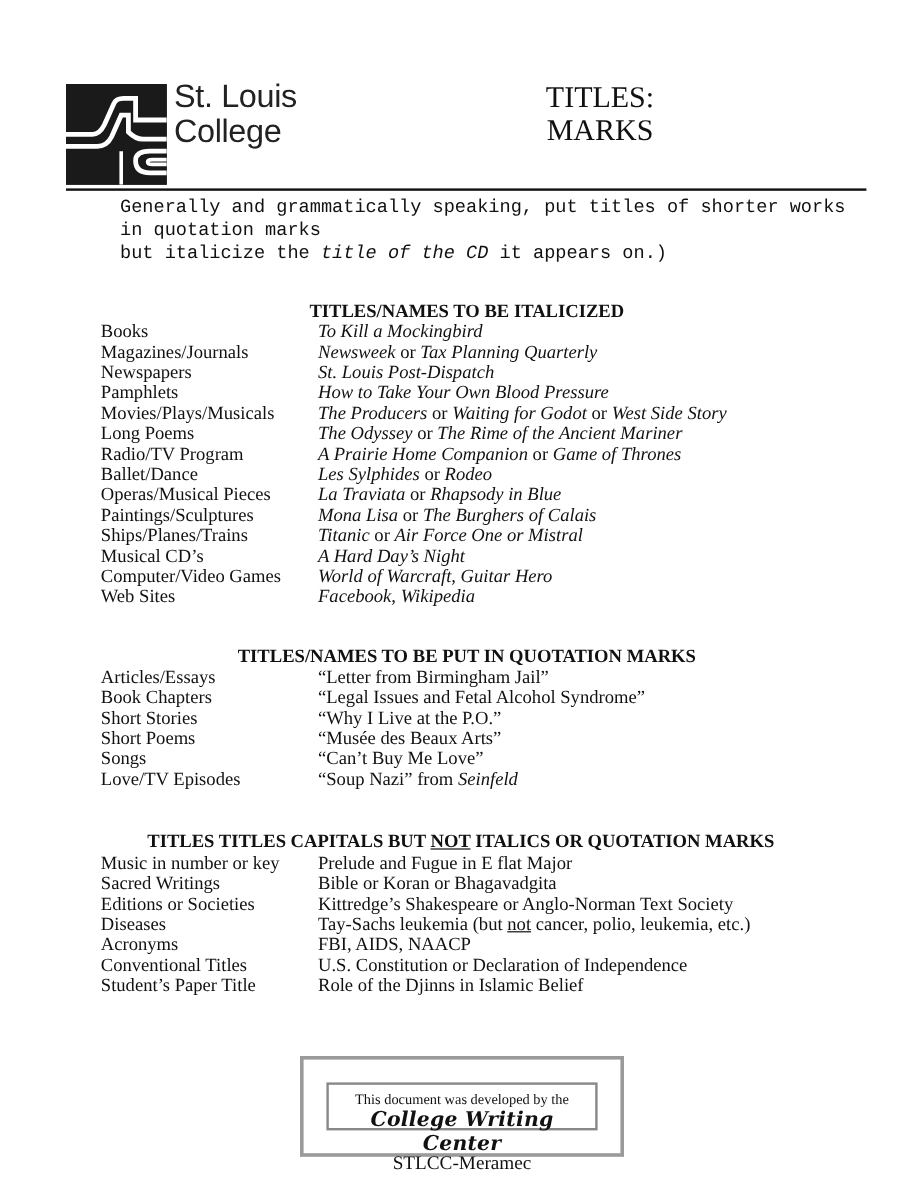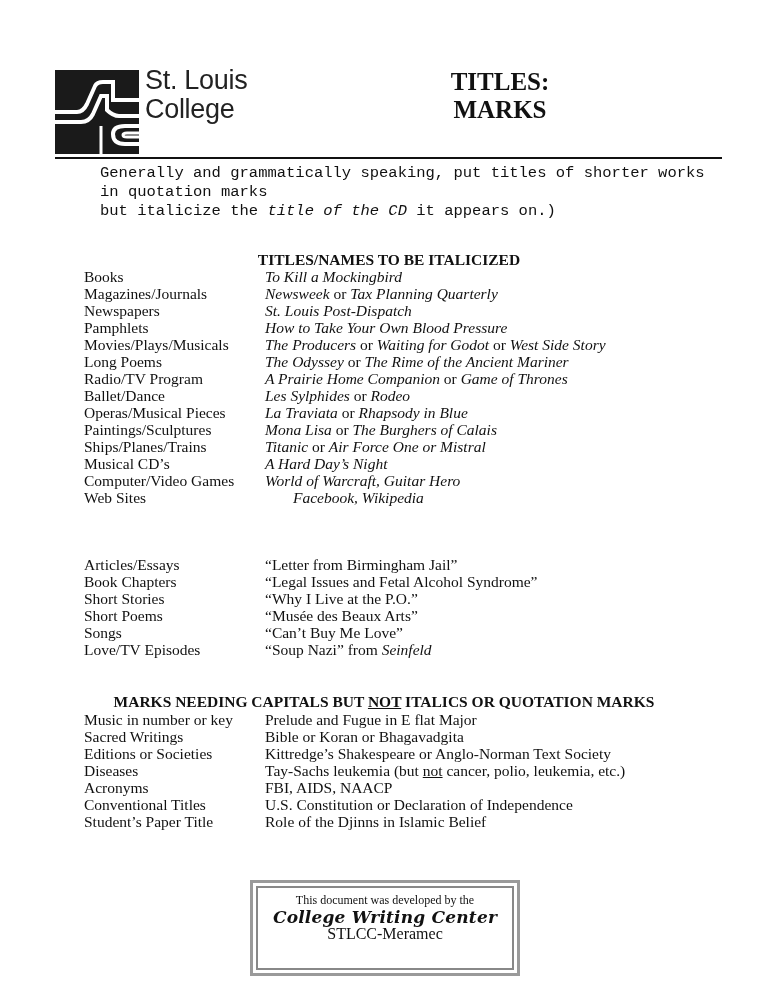--- a/index.html
+++ b/index.html
@@ -7,40 +7,40 @@
          font-family:"DejaVu Serif", "Liberation Serif", serif; color:#111; }
   .page { position:absolute; inset:0; }
 
   
   .logo { position:absolute; left:55px; top:68px; width:250px; height:88px; }
   .logo-mark { position:absolute; left:0; top:2px; width:84px; height:84px; background:#1a1a1a; }
   .logo-text { position:absolute; left:90px; top:-2px; font-family:"Liberation Sans", sans-serif;
                font-size:27px; line-height:29px; color:#222; letter-spacing:-0.3px; }
   .logo-text div { white-space:nowrap; }
   .title { position:absolute; left:340px; top:68px; width:320px; text-align:center;
-           font-family:"Liberation Serif", serif; font-weight:bold; font-size:25px; line-height:28px; color:#111; }
+           font-family:"Liberation Serif", serif; font-weight:normal; font-size:25px; line-height:28px; color:#111; }
   .rule { position:absolute; left:55px; top:157px; width:667px; height:2px; background:#111; }
 
   .intro { position:absolute; left:84px; top:164px; width:610px; font-family:Liberation Mono, monospace;
            font-size:15.5px; line-height:19px;margin-left:16px; }
   .intro i { font-style:italic; }
 
   .section-head { position:absolute; left:84px; width:610px; text-align:center;
                   font-family:"Liberation Serif", serif; font-weight:bold; font-size:15.5px; line-height:18px; }
   .section-head u { text-decoration:underline; }
   .rows { position:absolute; left:84px; font-family:"Liberation Serif", serif; font-size:15.5px; }
   .row { height:17px; line-height:17px; position:relative; white-space:nowrap; }
   .row .cat { position:absolute; left:0; }
   .row .ex { position:absolute; }
   .ex i { font-style:italic; }
   .ex u { text-decoration:underline; }
 
   
-  .footer { position:absolute; left:250px; top:880px; width:270px; height:96px;
-            border:3px solid #9a9a9a; box-sizing:border-box; padding:3px; }
+  .footer { position:absolute; left:250px; top:880px; width:270px; height:84px;
+            border:3px solid #9a9a9a; box-sizing:border-box; padding:19px; }
   .footer-inner { width:100%; height:100%; border:2px solid #888; box-sizing:border-box;
                   text-align:center; font-family:"Liberation Serif", serif; }
   .f1 { font-size:12px; margin-top:5px; line-height:14px; }
   .f2 { font-size:17px; line-height:20px; font-family:"DejaVu Serif", serif; font-style:italic; font-weight:bold; letter-spacing:0.2px; }
   .f3 { font-size:16px; line-height:13px; }
   .f4 { font-size:11px; line-height:13px; font-style:italic; }
 </style>
 </head>
 <body>
 
@@ -124,24 +124,25 @@
       <div class="row">
         <span class="cat">Musical CD’s</span>
         <span class="ex" style="left: 181px;"><i>A Hard Day’s Night</i></span>
       </div>
       <div class="row">
         <span class="cat">Computer/Video Games</span>
         <span class="ex" style="left: 181px;"><i>World of Warcraft, Guitar Hero</i></span>
       </div>
       <div class="row">
         <span class="cat">Web Sites</span>
-        <span class="ex" style="left: 181px; margin-left: 28px;"><i>Facebook, Wikipedia</i></span>
-      </div>
-    </div>
-
+        <span class="ex" style="left: 181px;"><i>Facebook, Wikipedia</i></span>
+      </div>
+    </div>
+
+  <div class="section-head" style="top:539px;">TITLES/NAMES TO BE PUT IN QUOTATION MARKS</div>
   <div class="rows" id="rows-quoted" style="top:556px;">
       <div class="row">
         <span class="cat">Articles/Essays</span>
         <span class="ex" style="left: 181px;"><span>“Letter from Birmingham Jail”</span></span>
       </div>
       <div class="row">
         <span class="cat">Book Chapters</span>
         <span class="ex" style="left: 181px;"><span>“Legal Issues and Fetal Alcohol Syndrome”</span></span>
       </div>
       <div class="row">
@@ -155,21 +156,21 @@
       <div class="row">
         <span class="cat">Songs</span>
         <span class="ex" style="left: 181px;"><span>“Can’t Buy Me Love”</span></span>
       </div>
       <div class="row">
         <span class="cat">Love/TV Episodes</span>
         <span class="ex" style="left: 181px;"><span>“Soup Nazi” from </span><i>Seinfeld</i></span>
       </div>
     </div>
 
-  <div class="section-head" style="top:693px; left:84px; width:600px;"><span>MARKS NEEDING CAPITALS BUT </span><u>NOT</u><span> ITALICS OR QUOTATION MARKS</span></div>
+  <div class="section-head" style="top:693px; left:84px; width:600px;"><span>TITLES TITLES CAPITALS BUT </span><u>NOT</u><span> ITALICS OR QUOTATION MARKS</span></div>
   <div class="rows" id="rows-caps" style="top:711px;">
       <div class="row">
         <span class="cat">Music in number or key</span>
         <span class="ex" style="left: 181px;"><span>Prelude and Fugue in E flat Major</span></span>
       </div>
       <div class="row">
         <span class="cat">Sacred Writings</span>
         <span class="ex" style="left: 181px;"><span>Bible or Koran or Bhagavadgita</span></span>
       </div>
       <div class="row">

